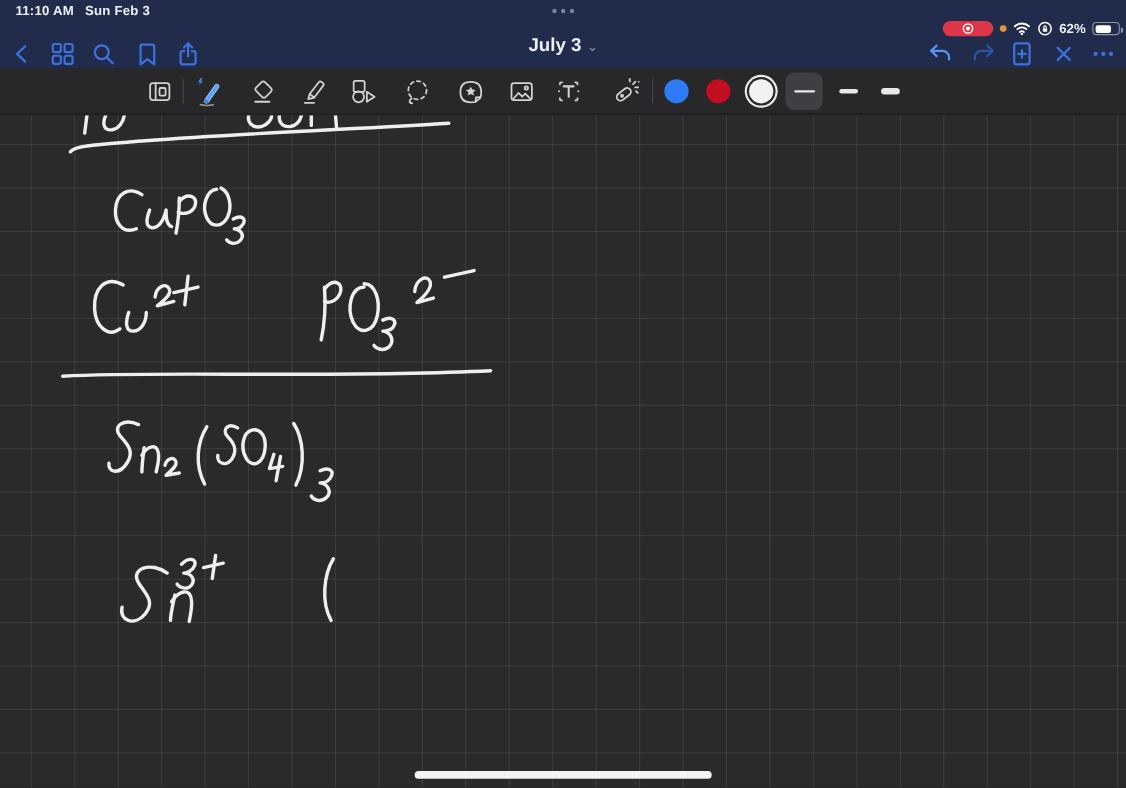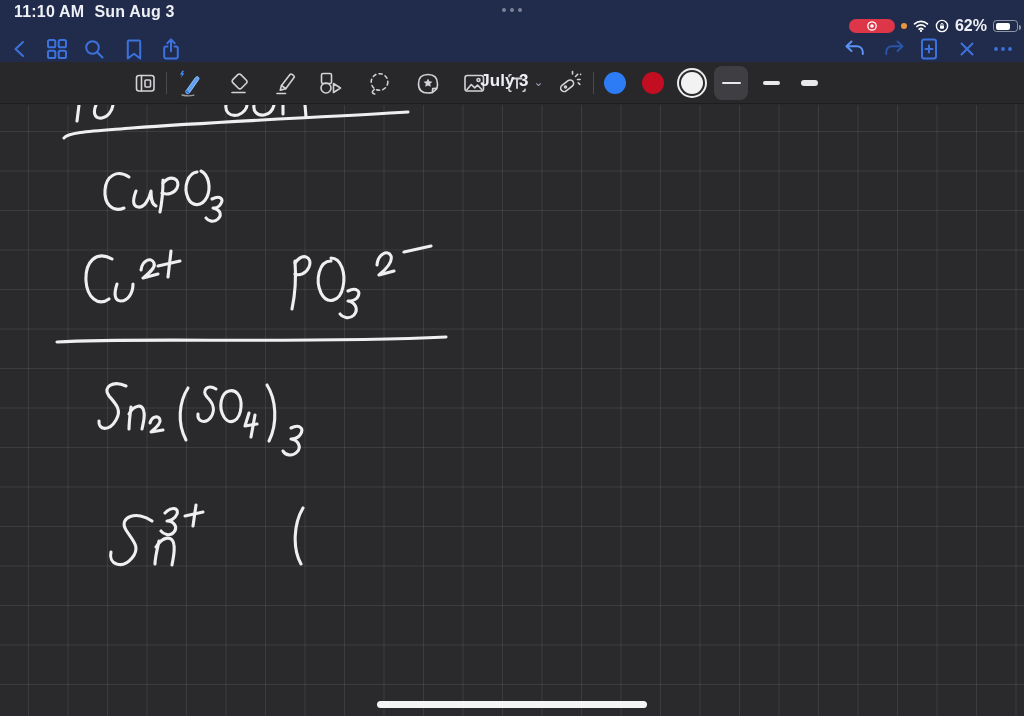--- a/index.html
+++ b/index.html
@@ -3,42 +3,42 @@
 <meta charset="utf-8">
 <style>
   * { margin:0; padding:0; box-sizing:border-box; }
   html,body { width:1024px; height:716px; overflow:hidden; background:#2a2a2c;
               font-family:"Liberation Sans", sans-serif; }
   #app { position:relative; width:1024px; height:716px; }
 
   
   .statusbar { position:absolute; left:0; top:0; width:1024px; height:20px;
                background:#212c4c; display:flex; align-items:center; color:#eef0f5;
-               font-size:16px; font-weight:700; z-index:5; }
+               font-size:12px; font-weight:700; z-index:5; }
   .sb-left { position:absolute; left:14px; top:3px; display:flex; gap:10px; letter-spacing:.2px;}
   .sb-center { position:absolute; left:0; right:0; top:8px; display:flex; justify-content:center; gap:4px; }
   .sb-center i { width:4px; height:4px; border-radius:50%; background:#7d8498; }
   .sb-right { position:absolute; right:6px; top:16px; height:20px; display:flex; align-items:center; gap:6px; }
   .rec-pill { width:46px; height:14px; border-radius:8px; display:flex; align-items:center;
               justify-content:center; }
   .mic-dot { width:6px; height:6px; border-radius:50%; }
   .batt { position:relative; width:25px; height:12px; border:1px solid rgba(255,255,255,.5);
           border-radius:3.5px; }
   .batt .fill { position:absolute; left:1.5px; top:1.5px; bottom:1.5px; width:62%;
                 background:#fff; border-radius:2px; }
   .batt .nub { position:absolute; right:-3.5px; top:3.5px; width:2px; height:5px;
                background:rgba(255,255,255,.5); border-radius:0 2px 2px 0; }
 
   
   .navbar { position:absolute; left:0; top:20px; width:1024px; height:42px; background:#212c4c; z-index:4; }
   .nav-btn { position:absolute; top:28px; width:30px; height:30px; margin-top:-14px;
              display:flex; align-items:center; justify-content:center; cursor:pointer; }
   .nav-btn svg { stroke:#3c72dd; fill:none; stroke-width:2; stroke-linecap:round; stroke-linejoin:round; }
   .nav-title { position:absolute; left:0; right:0; top:11px; text-align:center; color:#eceef4;
-               font-size:17px; font-weight:700;margin-top:40px; }
+               font-size:17px; font-weight:700; }
   .nav-title .chev { color:#969db2; font-size:12px; font-weight:400; margin-left:5px; }
 
   
   .toolbar { position:absolute; left:0; top:62px; width:1024px; height:42px; background:#28282a;
              border-bottom:1px solid #1d1d1f; z-index:3; }
   .tool { position:absolute; top:21px; width:34px; height:34px; margin:-17px 0 0 -17px;
           display:flex; align-items:center; justify-content:center; cursor:pointer; border-radius:8px; }
   .tool svg { stroke:#d3d3d7; fill:none; stroke-width:1.6; stroke-linecap:round; stroke-linejoin:round; }
   .tb-divider { position:absolute; top:10px; width:1px; height:22px; background:rgba(255,255,255,.16); }
   .swatch { position:absolute; top:21px; width:22px; height:22px; margin:-11px 0 0 -11px;
@@ -62,21 +62,21 @@
                     border-radius:4px; background:#f4f4f5; z-index:6; cursor:grab; }
 </style>
 </head>
 <body>
 
 <div id="app">
 
   <div class="statusbar">
     <div class="sb-left">
       <span>11:10 AM</span>
-      <span>Sun Aug 3</span>
+      <span>Sun Feb 3</span>
     </div>
     <div class="sb-center">
         <i></i>
         <i></i>
         <i></i>
       </div>
     <div class="sb-right">
       <div class="rec-pill" style="background-color: rgb(221, 54, 72);">
         <svg width="12" height="12" viewBox="0 0 12 12">
           <circle cx="6" cy="6" r="4.2" stroke="#fff" stroke-width="1.3" fill="none"></circle>

